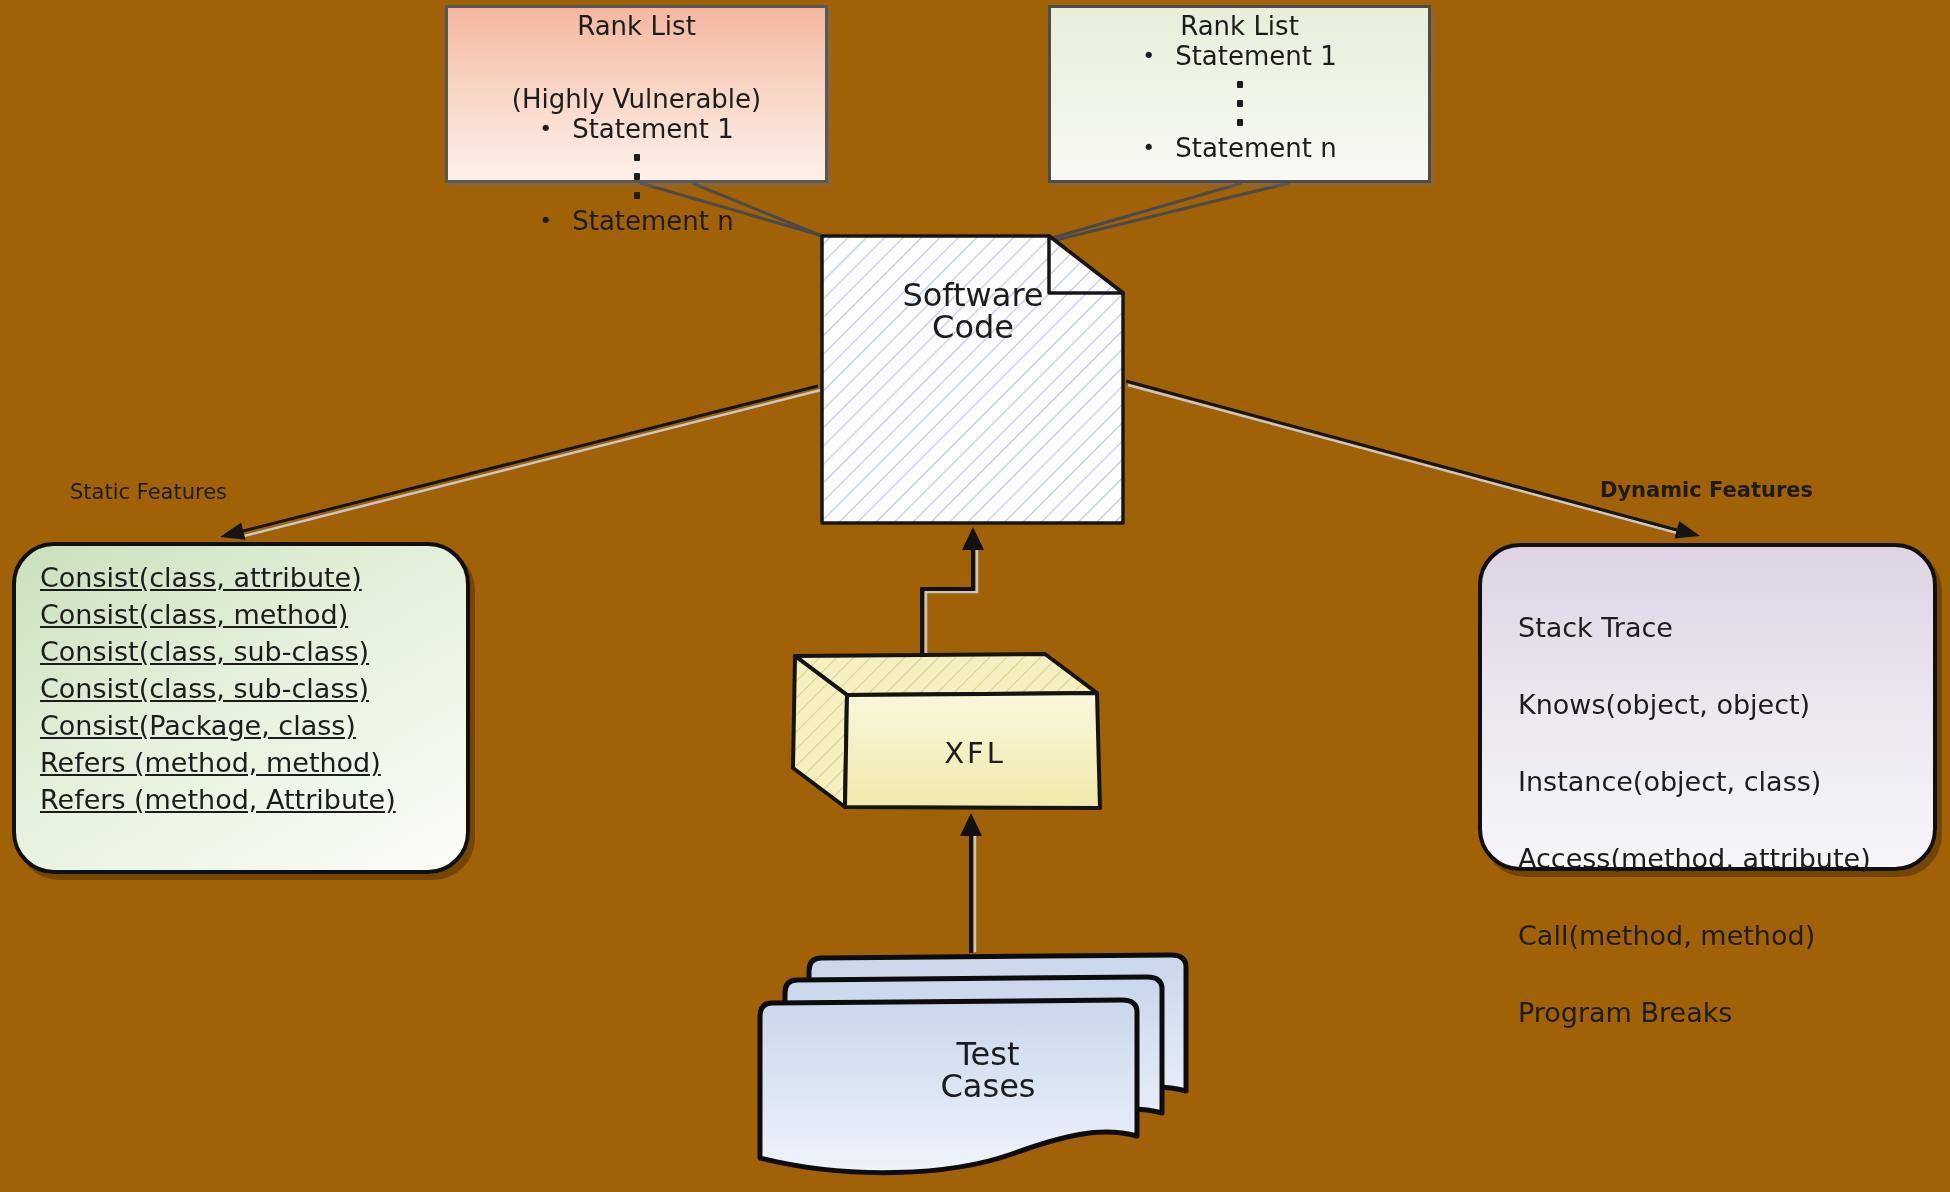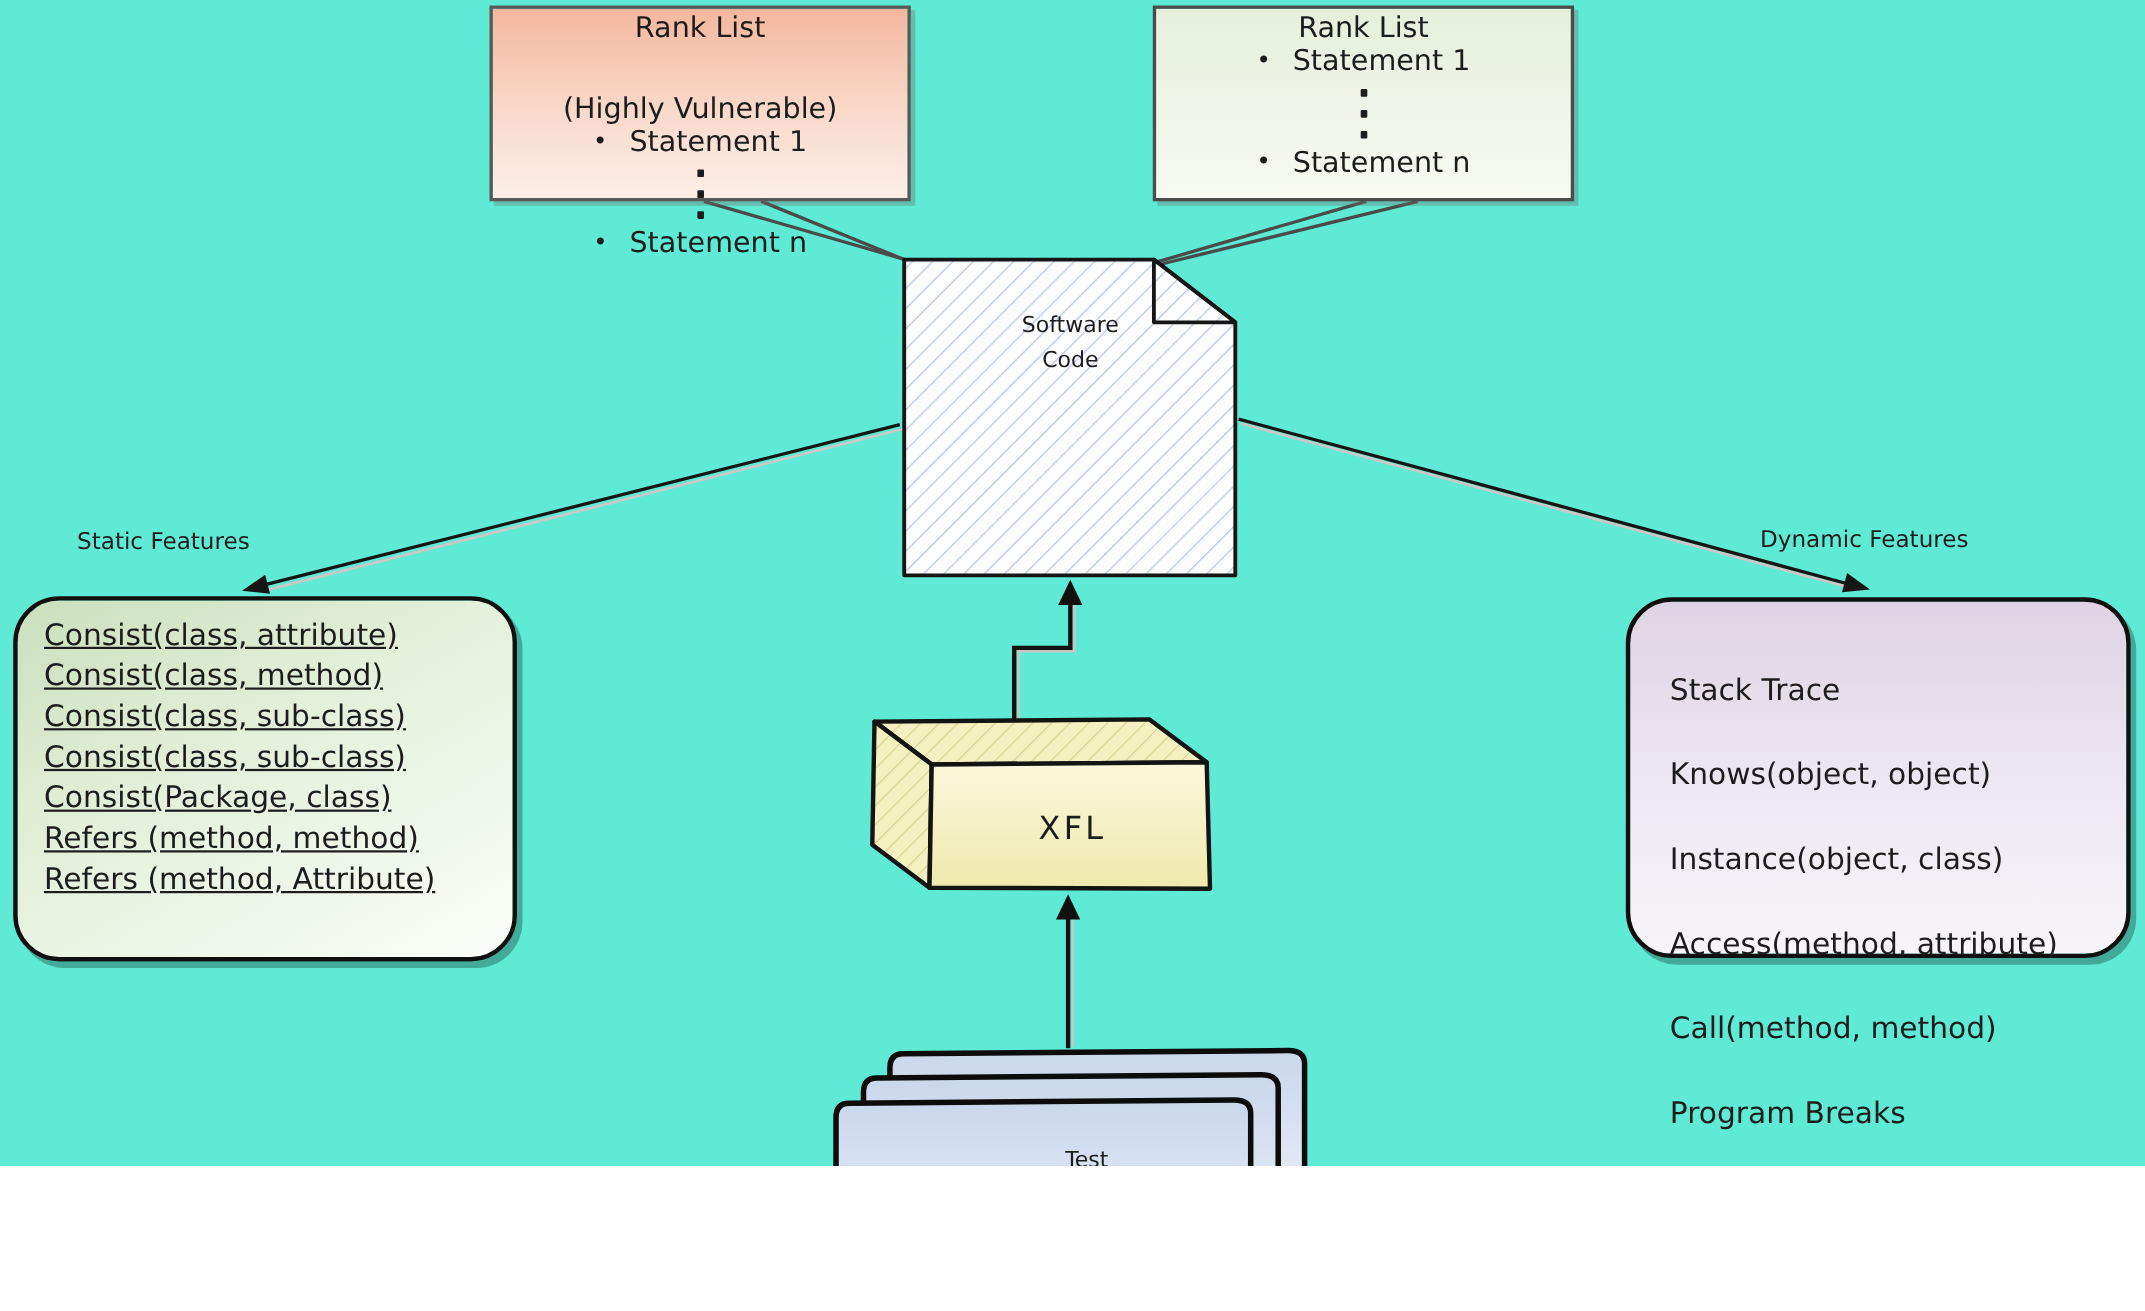--- a/index.html
+++ b/index.html
@@ -1,17 +1,17 @@
 <!DOCTYPE html>
 <html><head>
 <meta charset="utf-8">
 <style>
   html,body { margin:0; padding:0; background:#ffffff; }
   #canvas {
-    position:relative; width:1950px; height:1060px; background:#5eead4;
+    position:relative; width:1950px; height:1192px; background:#a16207;
     font-family:"DejaVu Sans","Liberation Sans",sans-serif; color:#1c1c1c; overflow:hidden;
   }
   #diagram-svg { position:absolute; left:0; top:0; }
 
   
   .rank-box {
     position:absolute; box-sizing:border-box; text-align:center;
     border:3px solid #585858; box-shadow:4px 4px 0 rgba(110,110,110,.35);
   }
   #rank-high {
@@ -43,24 +43,24 @@
   #dynamic-box {
     left:1478px; top:543px; width:459px; height:328px; padding:23px 0 0 36px;
     background:linear-gradient(180deg,#ddd3e4 0%,#ebe5ef 45%,#f7f5f9 100%);
   }
   .feature-line { font-size:27px; line-height:37px; white-space:nowrap; }
   #dynamic-box .feature-line { line-height:38px;margin-top:39px; }
 
   
   .diagram-label { position:absolute; font-size:21px; white-space:nowrap; }
   #static-label  { left:70px;  top:480px; }
-  #dynamic-label { left:1600px; top:478px; }
+  #dynamic-label { left:1600px; top:478px;font-weight:bold; }
 
   .shape-label { position:absolute; transform:translateX(-50%); text-align:center;
-                 font-size:20px; line-height:32px; white-space:nowrap; }
+                 font-size:32px; line-height:32px; white-space:nowrap; }
   #software-label { left:973px; top:279px; }
   #xfl-label      { left:975px; top:737px; font-size:29px; letter-spacing:3px; }
   #test-label     { left:988px; top:1038px; }
 </style>
 </head>
 <body>
 
 <div id="canvas">
 
   <svg id="diagram-svg" width="1950" height="1192" viewBox="0 0 1950 1192">

